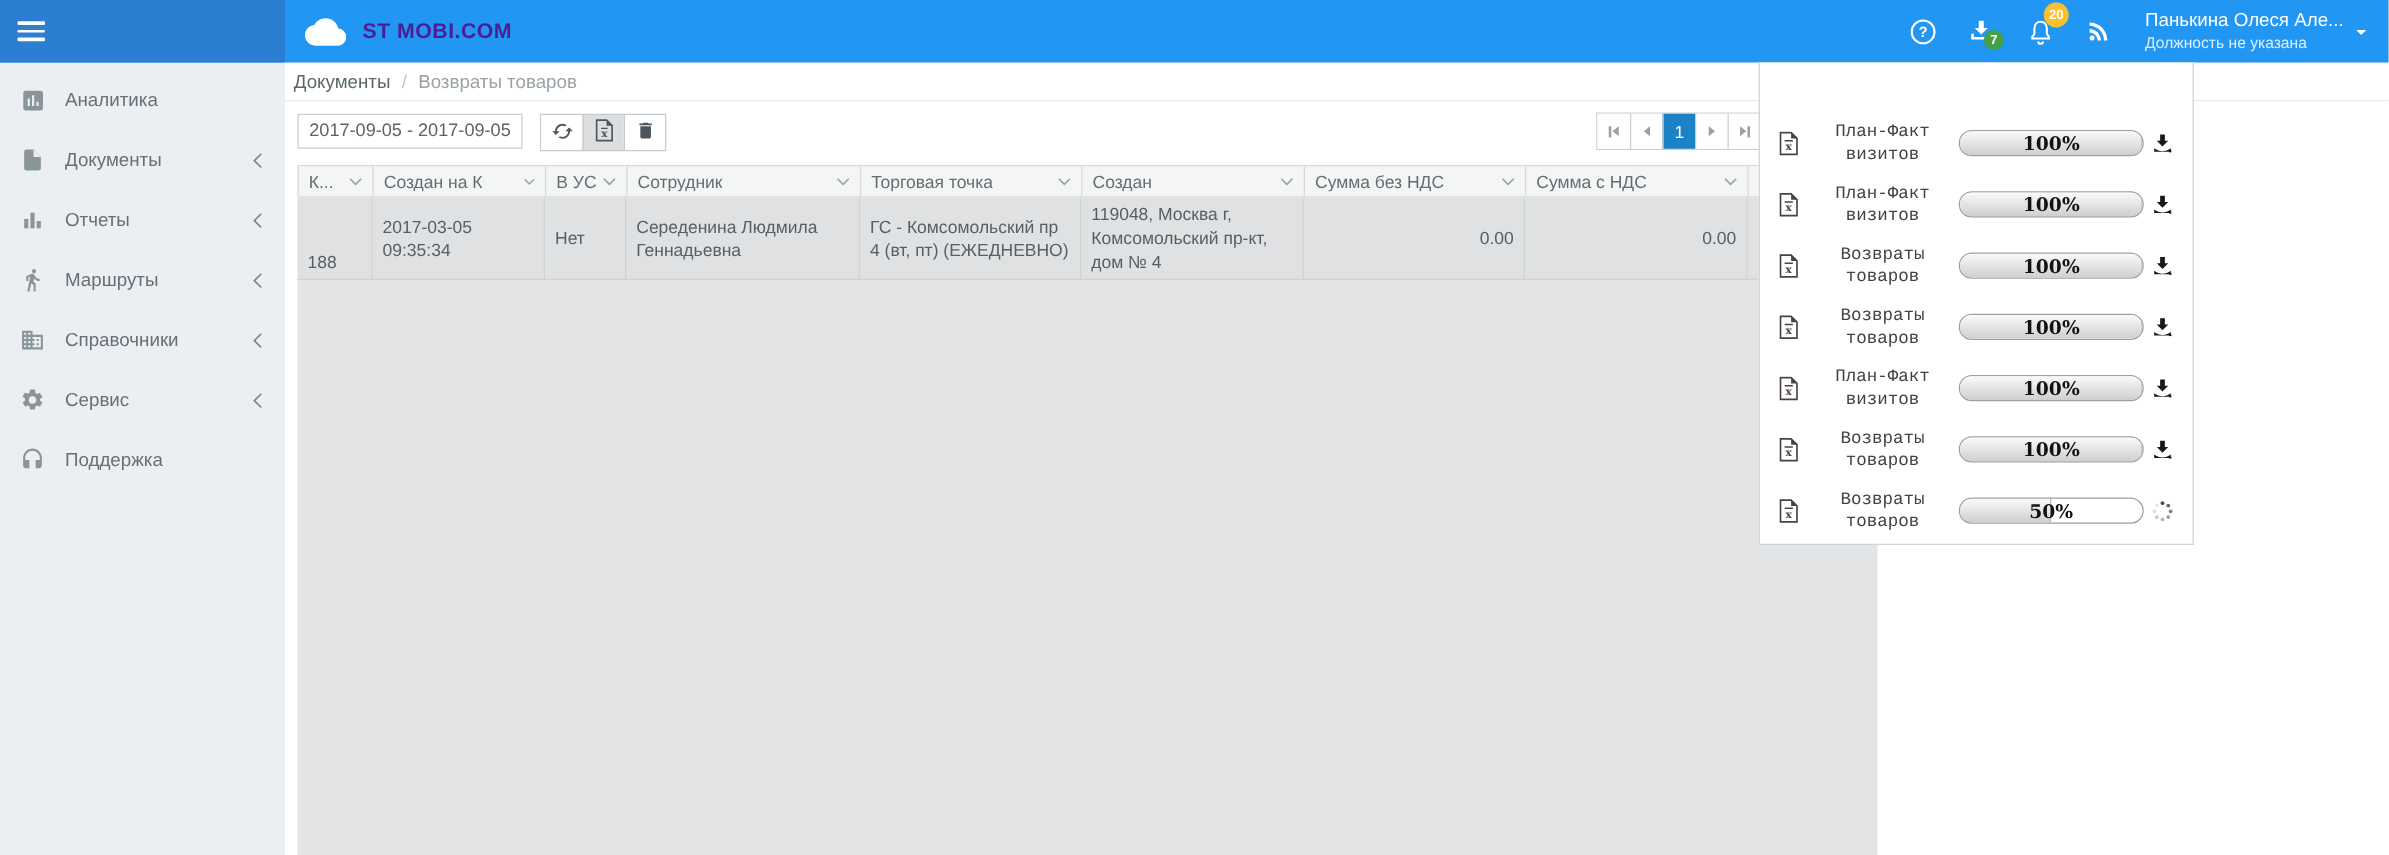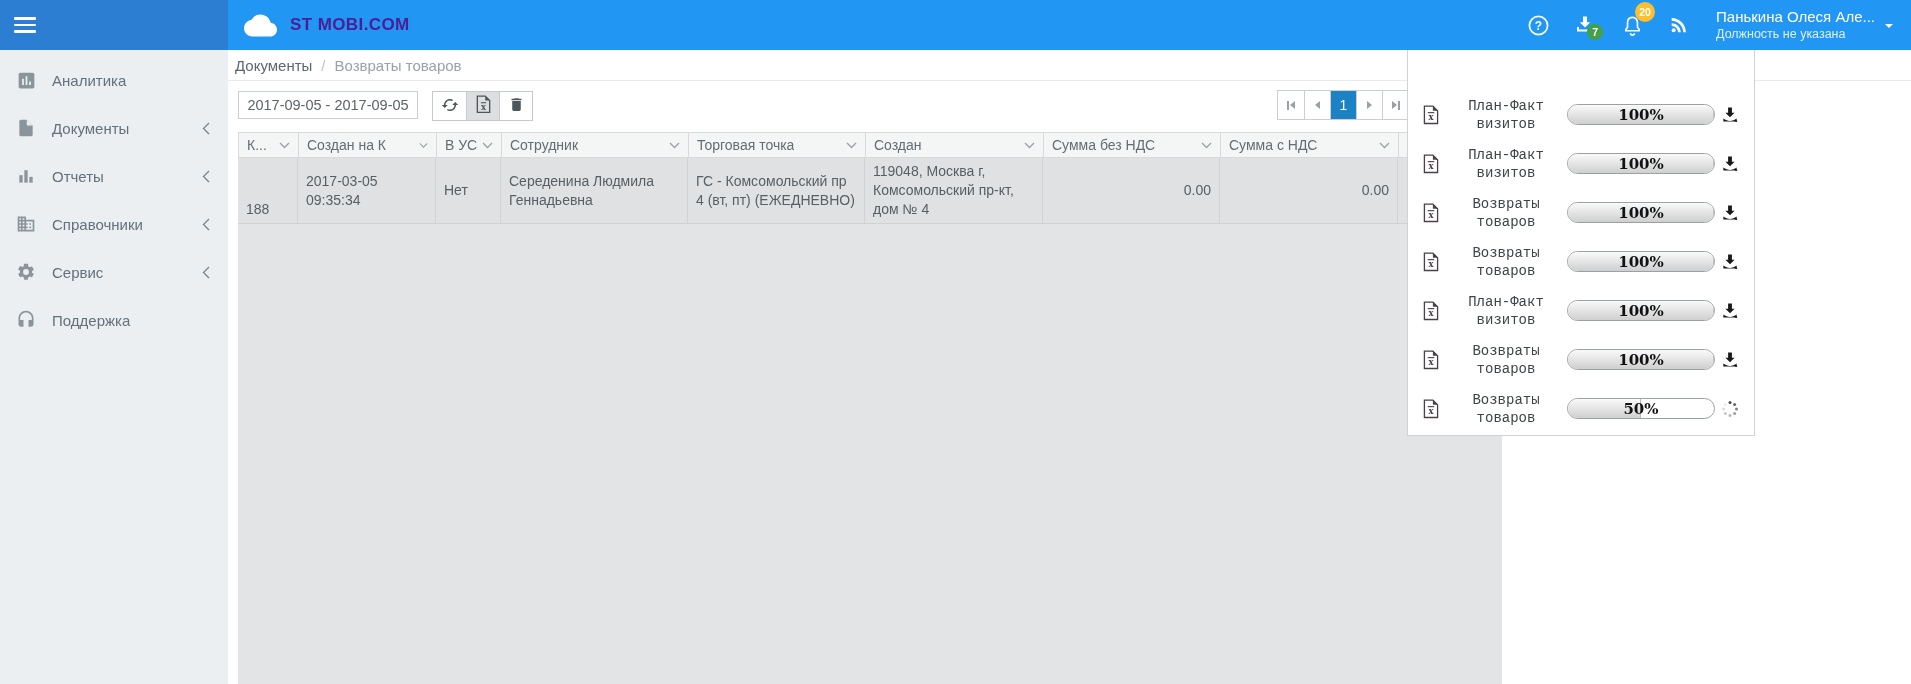--- a/index.html
+++ b/index.html
@@ -198,20 +198,31 @@
           <rect x="10" y="5" width="4" height="15"></rect>
           <rect x="16" y="13" width="4" height="7"></rect>
         </svg>
       </span>
       <span class="side-label">Отчеты</span>
       <svg class="side-chev" width="8" height="13" viewBox="0 0 8 13">
         <polyline points="7,1 1.5,6.5 7,12" fill="none" stroke="#7d888e" stroke-width="1.4"></polyline>
       </svg>
     </div>
 
+    <div class="side-item">
+      <span class="side-icon">
+        <svg width="20" height="20" viewBox="0 0 24 24">
+          <path d="M13.5 5.5c1.1 0 2-.9 2-2s-.9-2-2-2-2 .9-2 2 .9 2 2 2zM9.8 8.9 7 23h2.1l1.8-8 2.1 2v6h2v-7.5l-2.1-2 .6-3c1.3 1.5 3.3 2.5 5.5 2.5v-2c-1.9 0-3.5-1-4.3-2.4l-1-1.6c-.4-.6-1-1-1.7-1-.3 0-.5.1-.8.1L6 8.3V13h2V9.6l1.8-.7z"></path>
+        </svg>
+      </span>
+      <span class="side-label">Маршруты</span>
+      <svg class="side-chev" width="8" height="13" viewBox="0 0 8 13">
+        <polyline points="7,1 1.5,6.5 7,12" fill="none" stroke="#7d888e" stroke-width="1.4"></polyline>
+      </svg>
+    </div>
 
     <div class="side-item">
       <span class="side-icon">
         <svg width="20" height="20" viewBox="0 0 24 24">
           <path d="M12 7V3H2v18h20V7H12zM6 19H4v-2h2v2zm0-4H4v-2h2v2zm0-4H4V9h2v2zm0-4H4V5h2v2zm4 12H8v-2h2v2zm0-4H8v-2h2v2zm0-4H8V9h2v2zm0-4H8V5h2v2zm10 12h-8v-2h2v-2h-2v-2h2v-2h-2V9h8v10zm-2-8h-2v2h2v-2zm0 4h-2v2h2v-2z"></path>
         </svg>
       </span>
       <span class="side-label">Справочники</span>
       <svg class="side-chev" width="8" height="13" viewBox="0 0 8 13">
         <polyline points="7,1 1.5,6.5 7,12" fill="none" stroke="#7d888e" stroke-width="1.4"></polyline>

